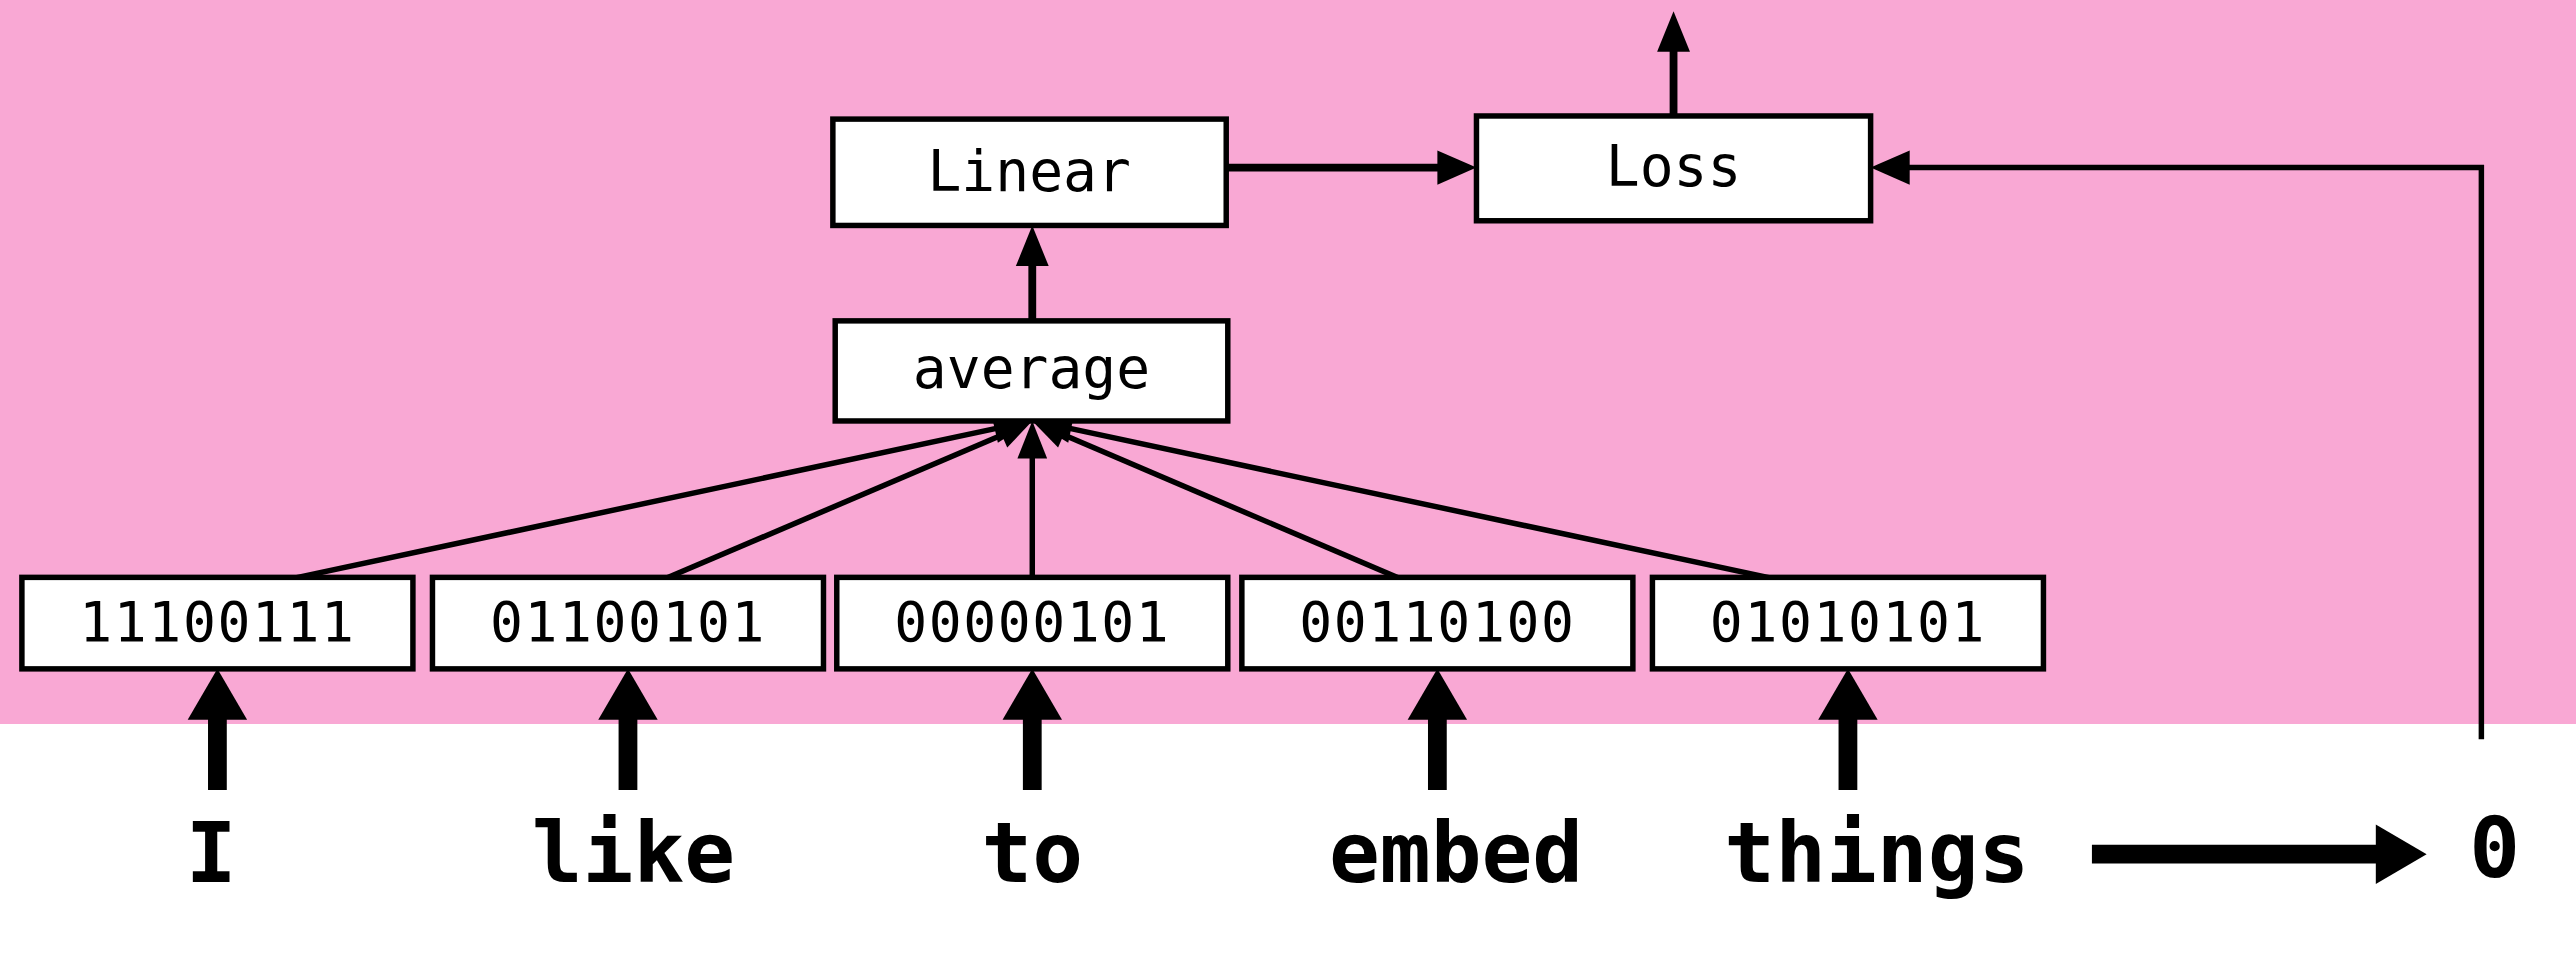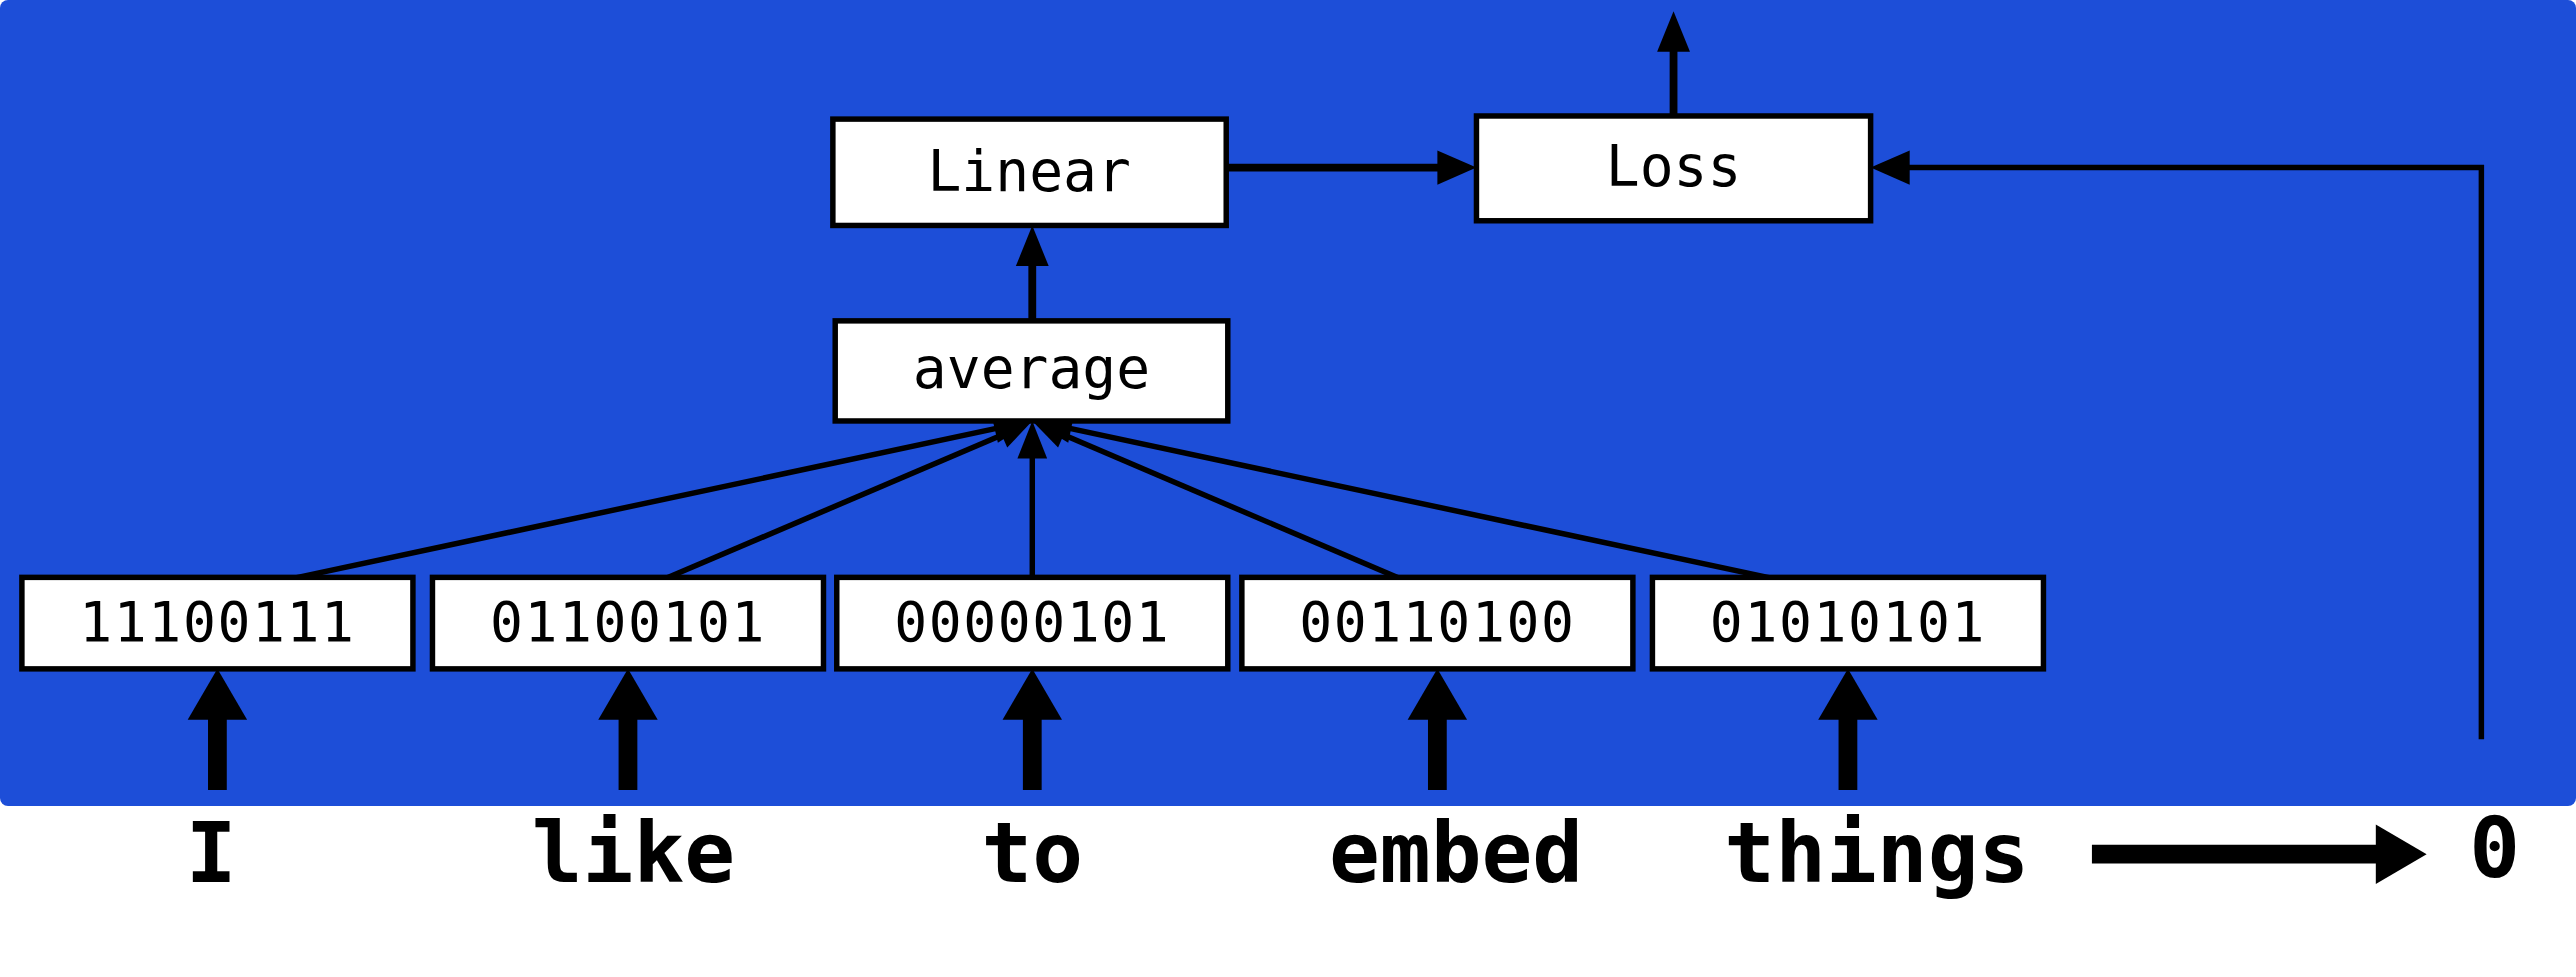--- a/index.html
+++ b/index.html
@@ -9,23 +9,22 @@
   }
   body {
     width: 2576px;
     height: 978px;
     overflow: hidden;
     font-family: "DejaVu Sans Mono", monospace;
   }
   #diagram-root {
     position: relative;
     width: 2576px;
-    height: 806px;
-    background: #1d4ed8;
-    border-radius: 8px;
+    height: 724px;
+    background: #f9a8d4;
   }
   svg.diagram-canvas {
     position: absolute;
     top: 0;
     left: 0;
     width: 2576px;
     height: 978px;
     display: block;
   }
   .node-box {

